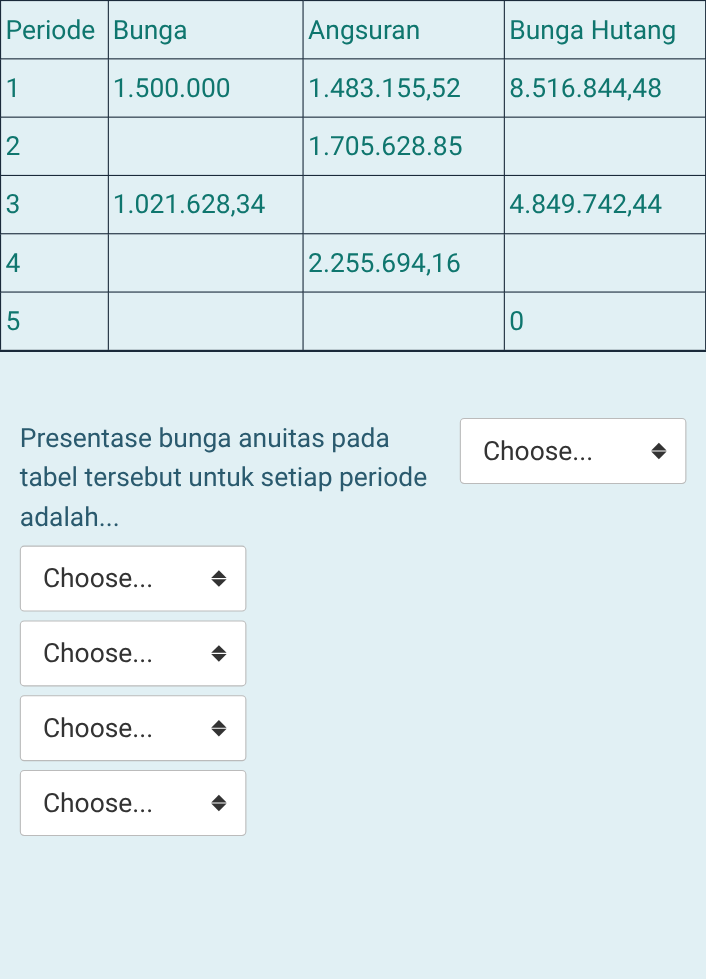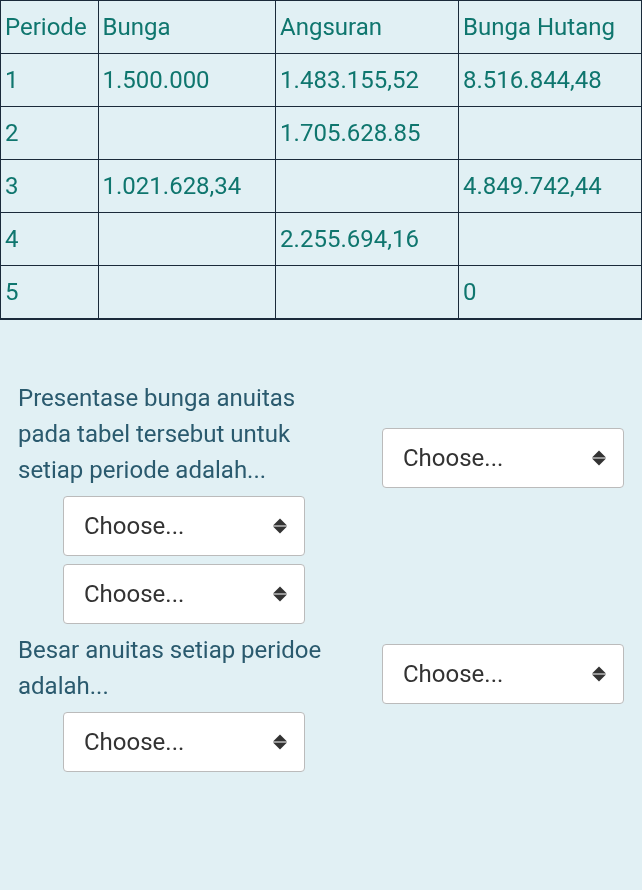--- a/index.html
+++ b/index.html
@@ -34,35 +34,34 @@
 
     table tr:first-child th { border-top: 1px solid #1a2a3a; }
     table { border-bottom: 2px solid #1a2a3a; }
 
     .questions {
       padding: 20px 18px 0 18px;
       margin-top: 40px;
     }
     .q-row {
       display: flex;
-      align-items: flex-end;
+      align-items: flex-start;
       margin-bottom: 8px;
       gap: 12px;
     }
     .q-label {
       flex: 1;
       color: #2a5a6e;
       font-size: 24px;
       line-height: 1.5;
     }
     .select-wrap {
       position: relative;
-      width: 242px;
+      width: 206px;
       flex-shrink: 0;
-      margin-left: 45px;
     }
     .select {
       width: 100%;
       height: 60px;
       background: #fff;
       border: 1px solid #bbb;
       border-radius: 4px;
       font-size: 24px;
       color: #333;
       padding: 0 44px 0 20px;
@@ -167,21 +166,20 @@
         <option>Choose...</option>
       </select>
       <span class="select-caret">
         <span class="caret-up"></span>
           <span class="caret-down"></span>
       </span>
     </div>
   </div>
 
   <div class="q-row">
-    <div class="q-label">Besar anuitas setiap peridoe adalah...</div>
     <div class="select-wrap">
       <select class="select">
         <option>Choose...</option>
       </select>
       <span class="select-caret">
         <span class="caret-up"></span>
           <span class="caret-down"></span>
       </span>
     </div>
   </div>

